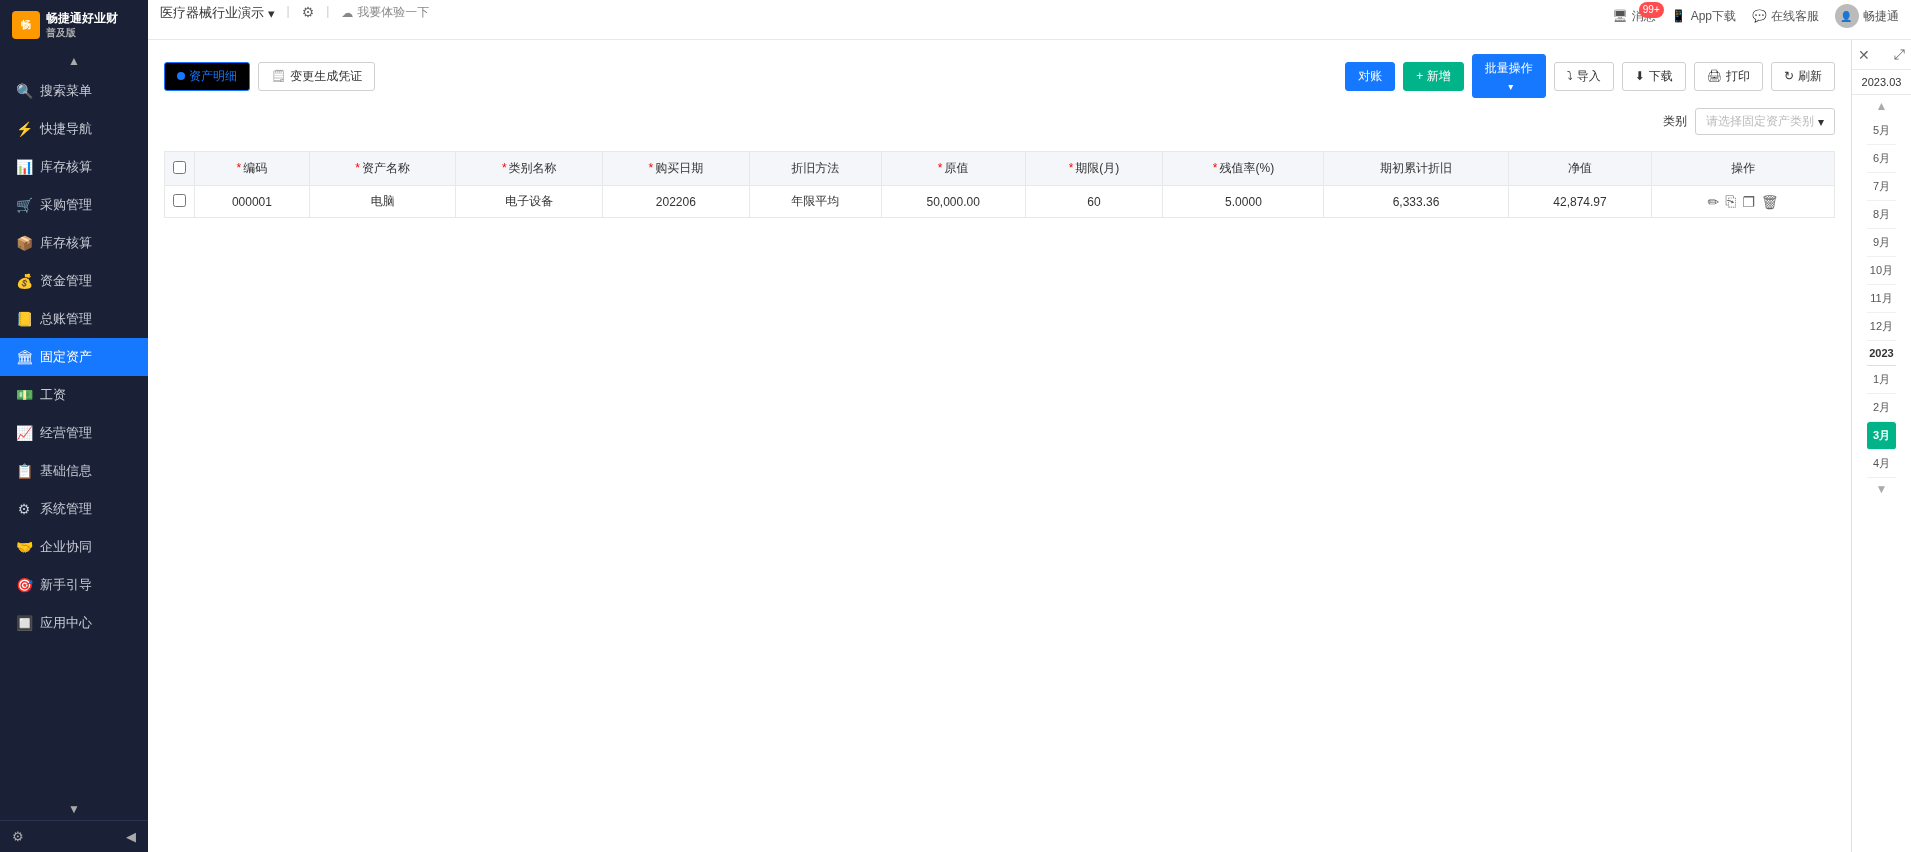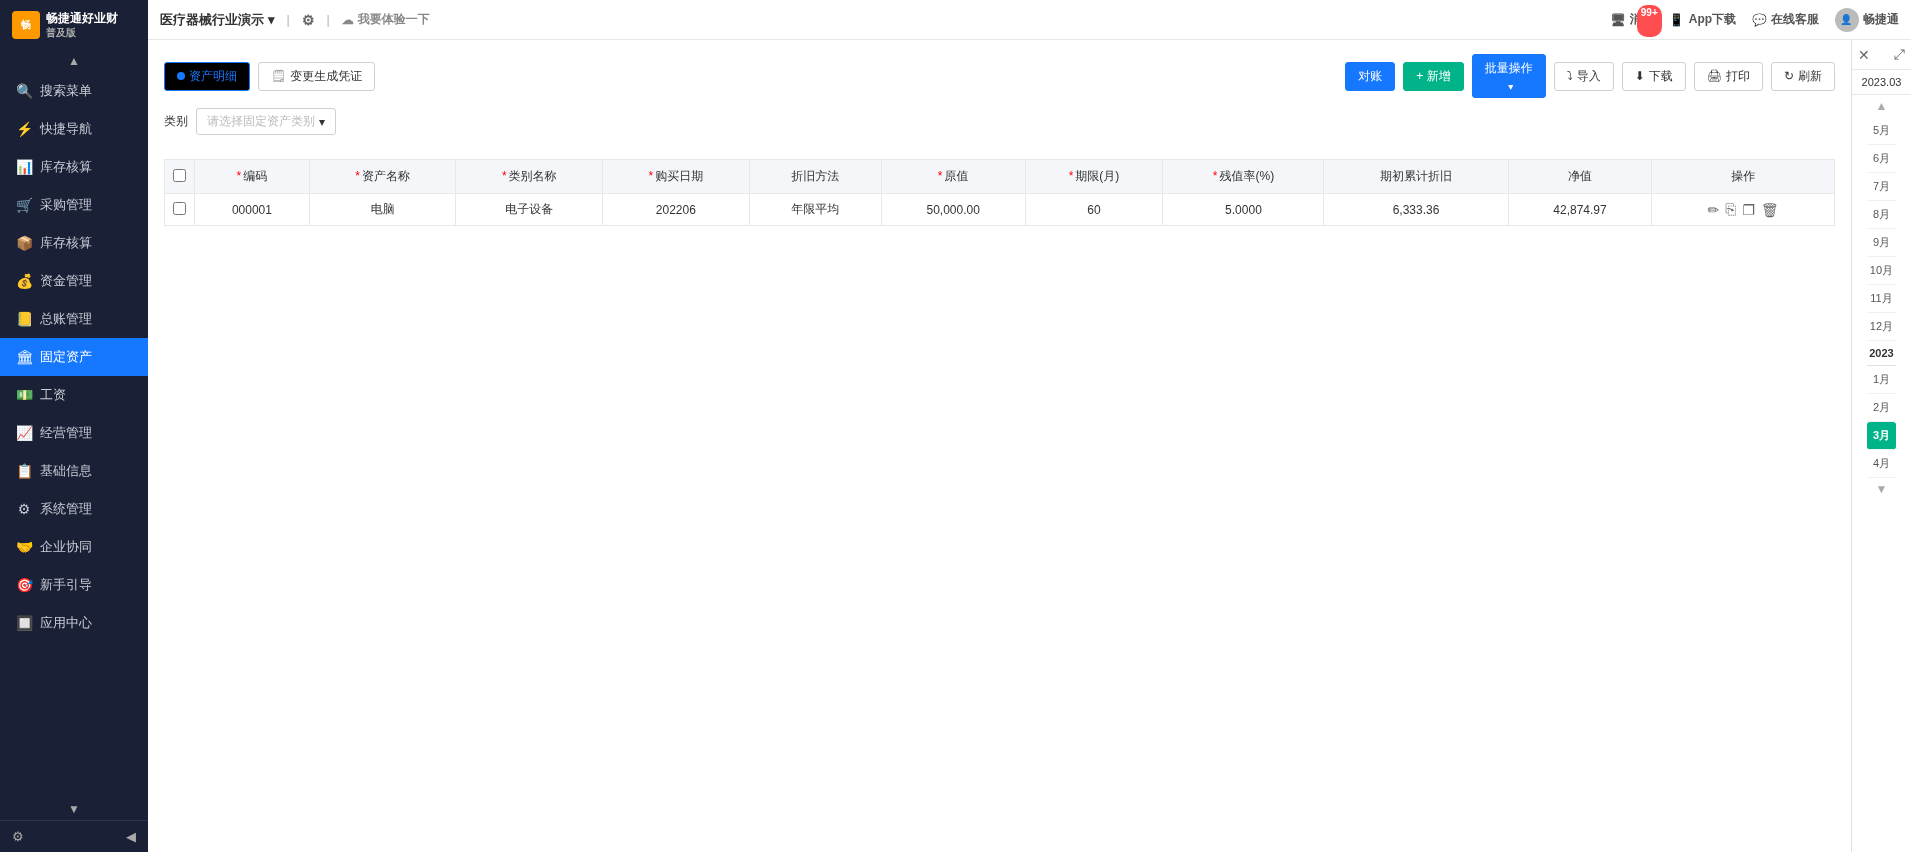--- a/index.html
+++ b/index.html
@@ -56,39 +56,38 @@
       background: #1a2035;
       border-top: 1px solid #2a3250;
     }
     .sidebar-bottom-btn { color: #aaa; cursor: pointer; font-size: 13px; }
 
     
     .main-area { flex: 1; display: flex; flex-direction: column; overflow: hidden; }
     .topbar {
       height: 40px;
       background: #fff;
-      display: flex; align-items: center;
-      padding: 16px 12px;
+      display: flex; align-items: flex-start;
+      padding: 4px 12px;
       border-bottom: 1px solid #e8e8e8;
       gap: 8px;
-      font-weight: bold;
     }
     .topbar-company {
       display: flex; align-items: center; gap: 4px;
       font-size: 13px; color: #333; cursor: pointer;
     }
     .topbar-sep { color: #ccc; margin: 0 4px; }
     .topbar-gear { color: #666; cursor: pointer; font-size: 14px; }
     .topbar-cloud { display: flex; align-items: center; gap: 4px; color: #888; font-size: 12px; cursor: pointer; }
     .topbar-right { margin-left: auto; display: flex; align-items: center; gap: 16px; }
     .topbar-right-item { display: flex; align-items: center; gap: 4px; color: #555; font-size: 12px; cursor: pointer; position: relative; }
     .badge {
       background: #ff4d4f; color: #fff; border-radius: 10px;
       padding: 0 4px; font-size: 10px; position: absolute; top: -6px; right: -8px;
-      min-width: 16px; text-align: center; line-height: 16px; height: 32px;
+      min-width: 16px; text-align: center; line-height: 16px; height: 16px;
     }
     .topbar-avatar { width: 24px; height: 24px; border-radius: 50%; background: #bbb; display: flex; align-items: center; justify-content: center; color: #fff; font-size: 10px; }
 
     
     .tabs-bar {
       background: #f5f6fa;
       display: flex; align-items: center;
       padding: 6px 12px 0;
       border-bottom: 1px solid #e0e0e0;
       gap: 4px;
@@ -151,21 +150,22 @@
     .btn-outline { background: #fff; color: #333; border-color: #d0d0d0; }
     .btn-batch {
       background: #1677ff; color: #fff; border-color: #1677ff;
       display: flex; align-items: center; flex-direction: column;
     }
     .btn-batch .chevron { margin-left: 4px; font-size: 10px; }
 
     
     .filter-row {
       display: flex; align-items: center; gap: 8px;
-      margin-bottom: 24px;
+      margin-bottom: 16px;
+      justify-content: flex-end;
     }
     .filter-label { font-size: 12px; color: #333; }
     .filter-select {
       display: flex; align-items: center; gap: 4px;
       padding: 4px 10px;
       border: 1px solid #d0d0d0;
       border-radius: 3px;
       background: #fff;
       font-size: 12px;
       color: #333;

